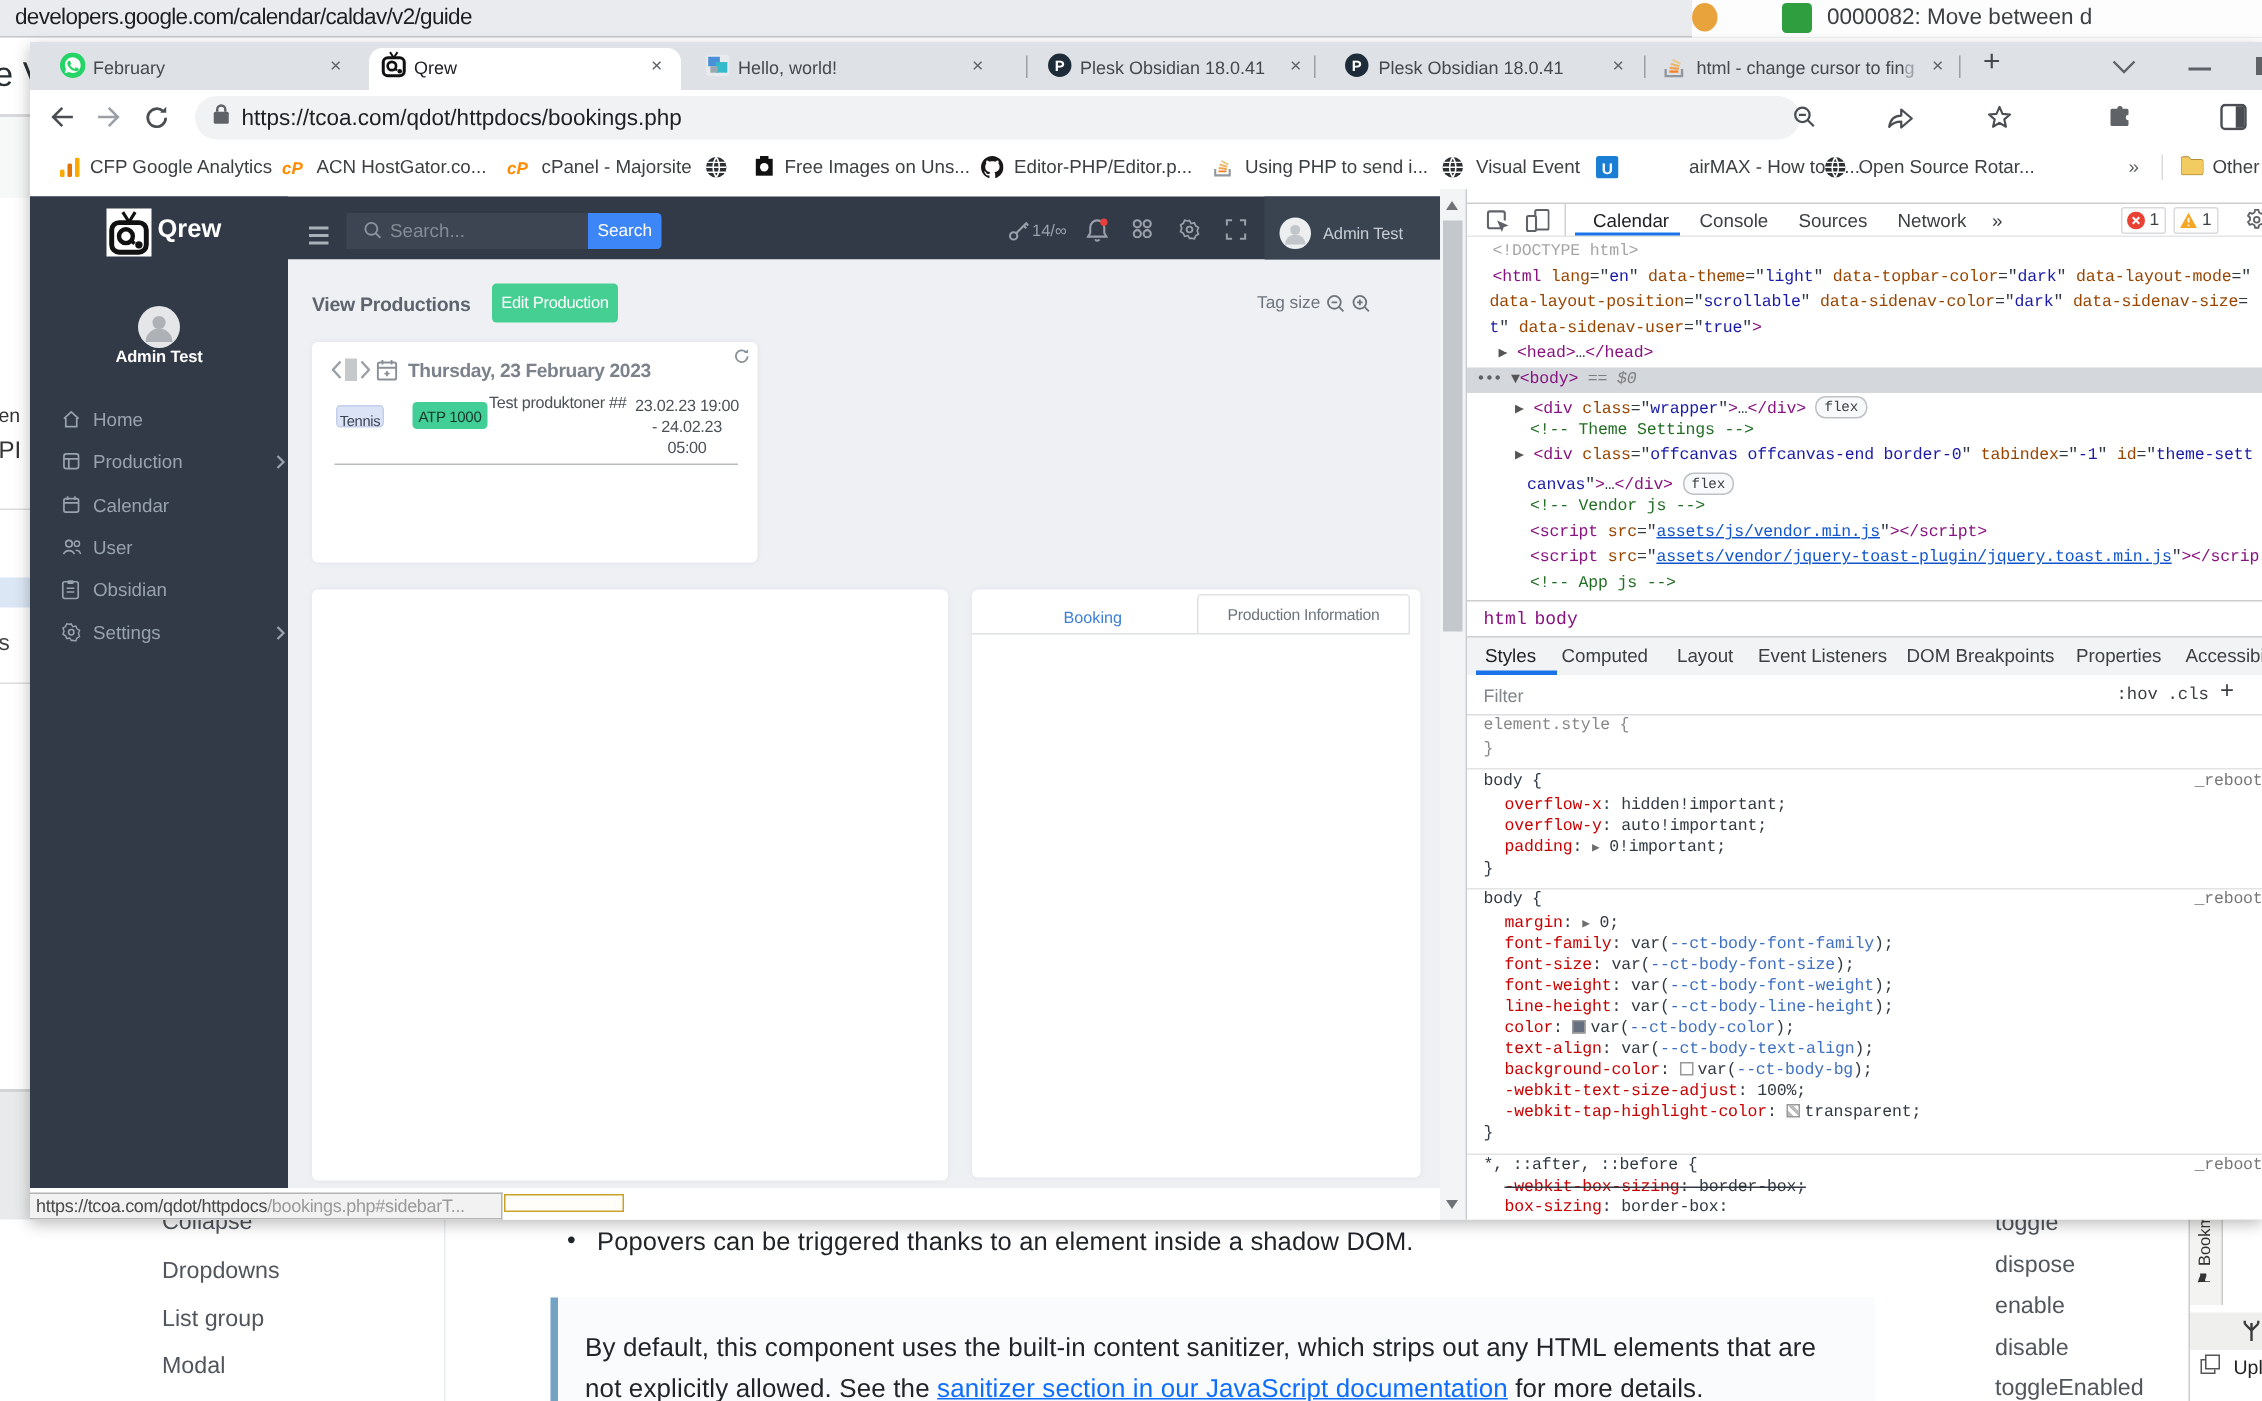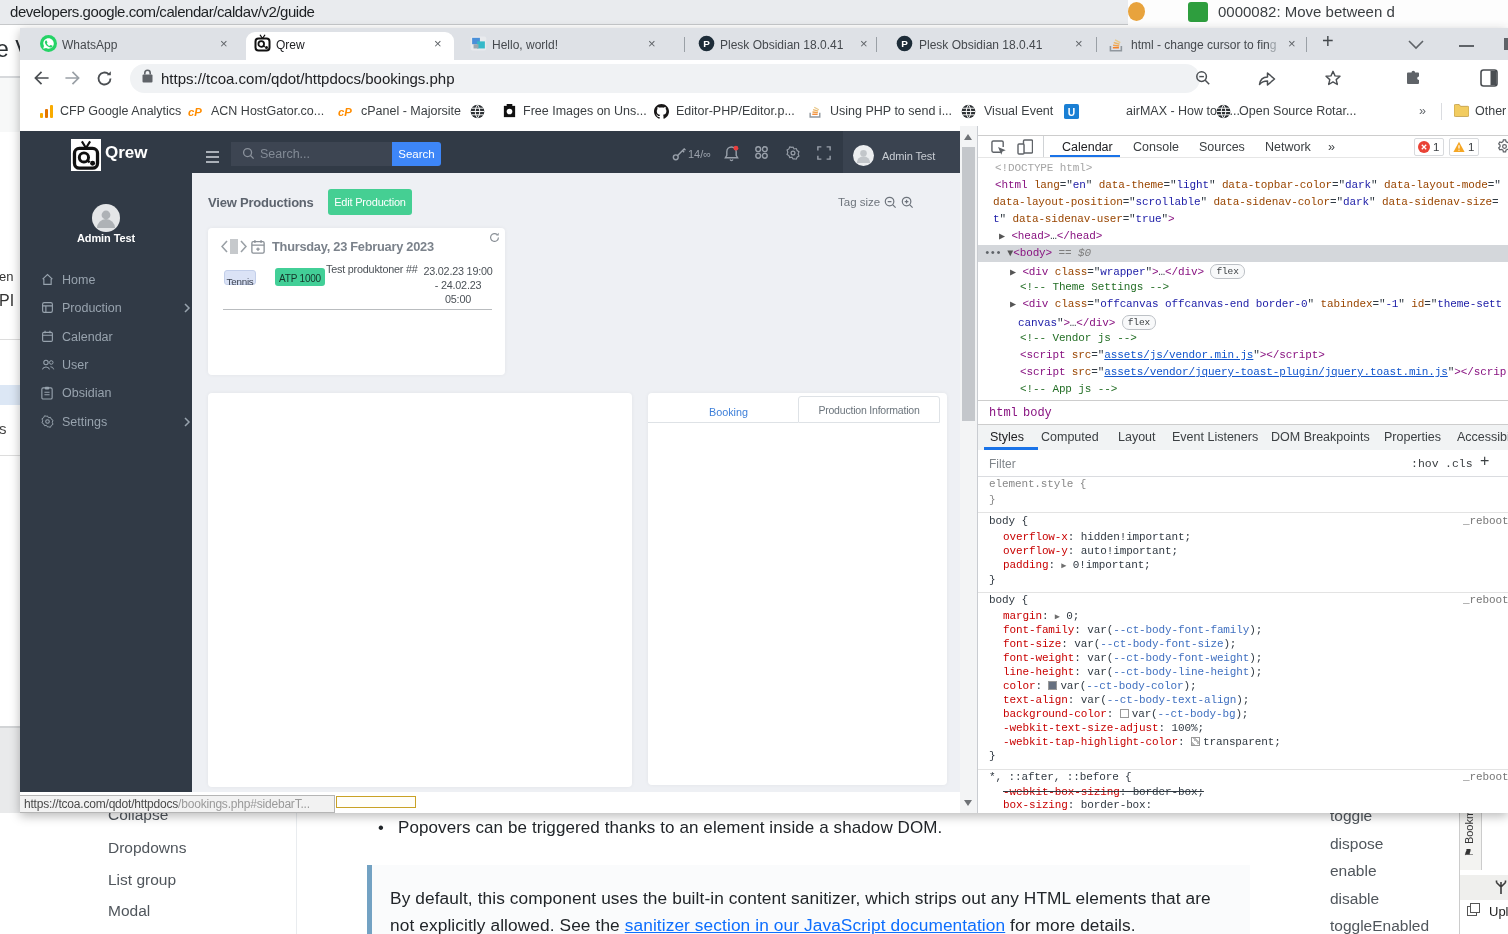--- a/index.html
+++ b/index.html
@@ -76,21 +76,21 @@
 
     <div class="abs" style="left:0;top:0;width:1488px;height:32px;background:#dee1e6;"></div>
 
     <div id="tabs" style="position:absolute;left:0;top:0;width:1488px;height:32px;font-size:12px;color:#45494e;">
 
       <svg class="abs" style="left:20px;top:7px;" width="17" height="17" viewBox="0 0 24 24">
           <circle cx="12" cy="12" r="12" fill="#25d366"></circle>
           <path d="M12 4.5c-4.1 0-7.4 3.3-7.4 7.3 0 1.3.35 2.6 1 3.7L4.5 19.5l4.1-1.07c1.06.58 2.25.88 3.46.88 4.1 0 7.4-3.3 7.4-7.3S16.1 4.5 12 4.5z" fill="#fff"></path>
           <path d="M9.6 8.2c-.2-.4-.4-.4-.6-.4h-.5c-.2 0-.5.07-.7.33-.25.27-.93.9-.93 2.2 0 1.3.95 2.55 1.08 2.73.13.18 1.84 2.9 4.54 3.95 2.24.87 2.7.7 3.18.65.48-.04 1.56-.63 1.78-1.24.22-.6.22-1.13.15-1.24-.06-.1-.24-.17-.5-.3-.27-.13-1.56-.76-1.8-.85-.24-.09-.42-.13-.6.13-.17.27-.68.85-.83 1.03-.15.18-.3.2-.57.07-.26-.13-1.12-.41-2.13-1.3-.8-.7-1.32-1.56-1.48-1.82-.15-.27-.02-.41.12-.54.12-.12.26-.31.4-.47.13-.16.17-.27.26-.45.09-.18.05-.33-.02-.47-.07-.13-.58-1.4-.8-1.9z" fill="#25d366"></path>
         </svg>
-      <span class="abs" style="left:42px;top:10px;">WhatsApp</span>
+      <span class="abs" style="left:42px;top:10px;">February</span>
       <span class="abs" style="left:200px;top:8px;color:#5f6368;font-size:13px;">×</span>
 
       <div class="abs" style="left:226px;top:4px;width:208px;height:28px;background:#fff;border-radius:9px 9px 0 0;"></div>
       <svg class="abs" style="left:234px;top:6px;" width="17" height="18" viewBox="0 0 34 36">
         <path d="M12 1.5 L17 9 M22 1.5 L17 9" stroke="#111" stroke-width="2.6" fill="none"></path>
         <rect x="3" y="9" width="28" height="24" rx="6" fill="#fff" stroke="#111" stroke-width="4"></rect>
         <circle cx="14.5" cy="20" r="5.6" fill="none" stroke="#111" stroke-width="3.6"></circle>
         <path d="M18 23l3.5 3" stroke="#111" stroke-width="3"></path>
         <circle cx="25" cy="27" r="3" fill="#111"></circle>
       </svg>

